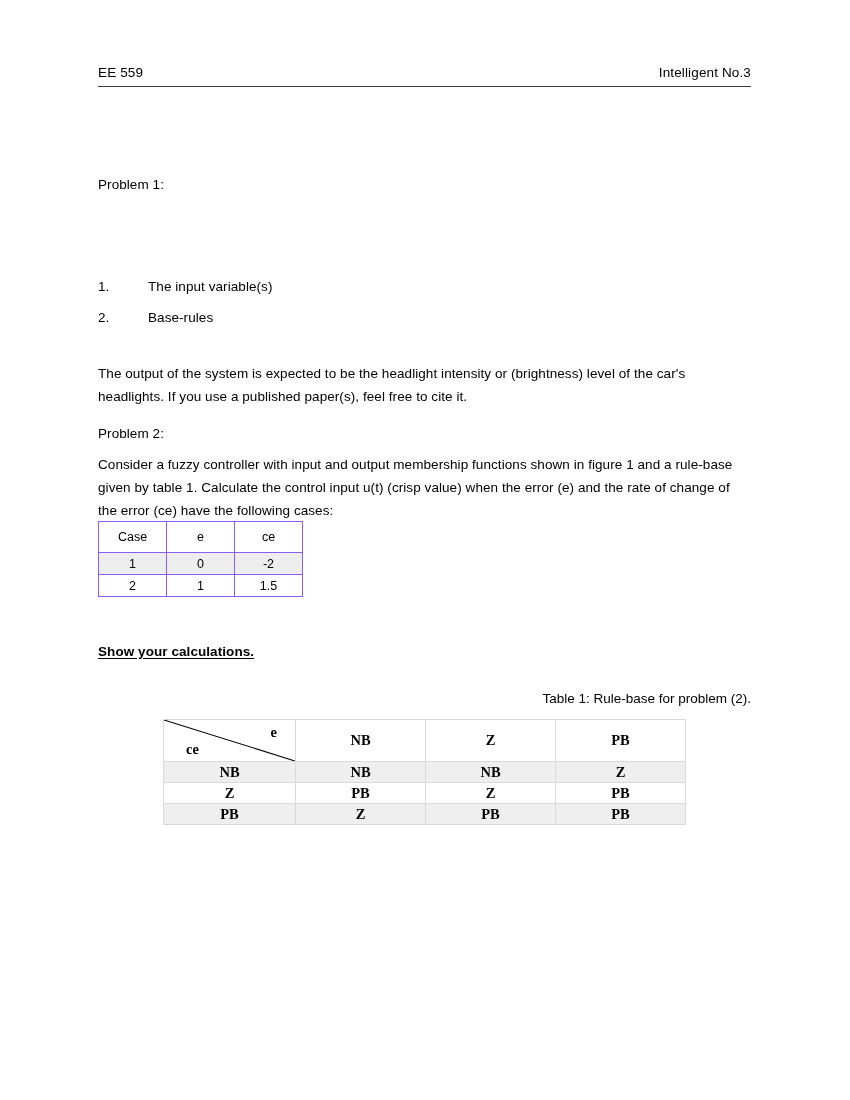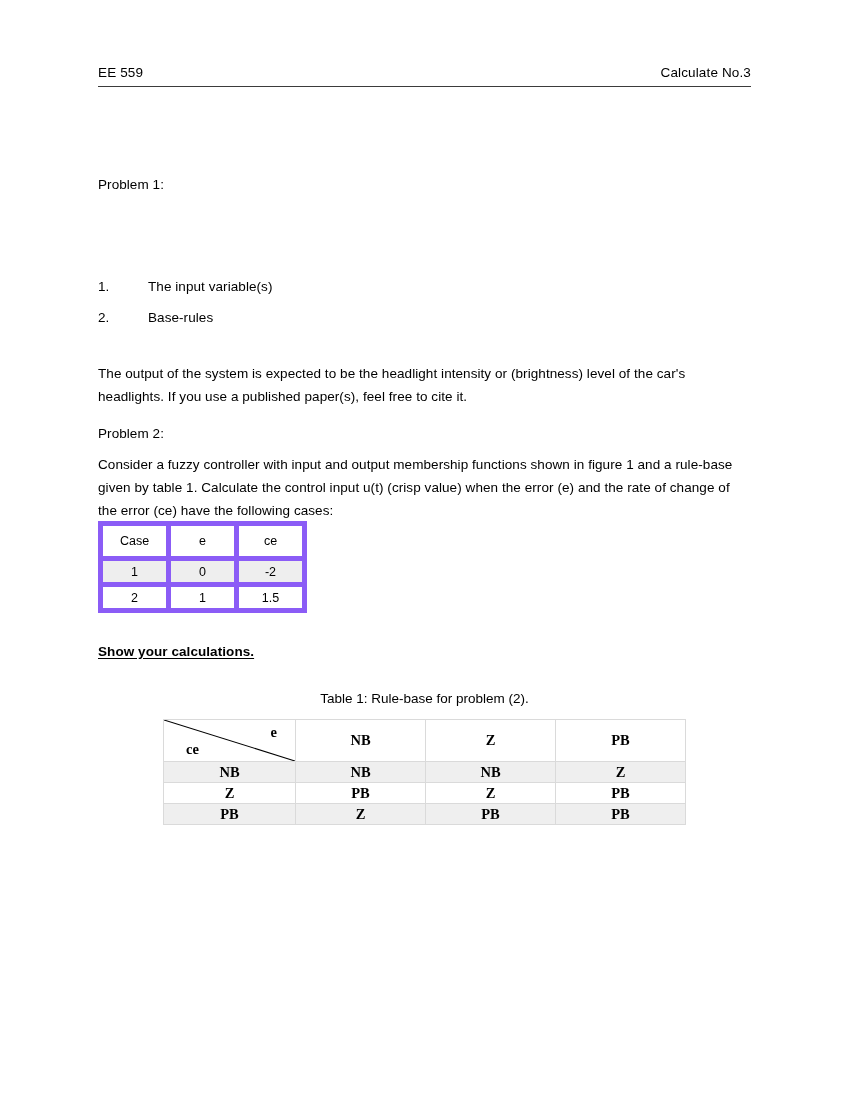--- a/index.html
+++ b/index.html
@@ -87,21 +87,21 @@
   .cases-table {
     position: absolute;
     left: 98px;
     top: 508px;
     width: 204px;
     border-collapse: collapse;
     font-size: 12.5px;
     table-layout: fixed;
   }
   .cases-table td, .cases-table th {
-    border: 5px solid #8b5cf6;
+    border: 1px solid #8b5cf6;
     text-align: center;
     font-weight: normal;
     padding: 0;
     height: 20px;
     vertical-align: middle;
   }
   .cases-table thead th {
     height: 30px;
     background: #ffffff;
   }
@@ -114,21 +114,21 @@
   .cases-table col.c1 { width: 68px; }
   .cases-table col.c2 { width: 68px; }
   .cases-table col.c3 { width: 68px; }
 
   
   .table-caption {
     position: absolute;
     left: 98px;
     top: 676px;
     width: 653px;
-    text-align: center;
+    text-align: right;
     font-size: 13.5px;
     line-height: 20px;
   }
 
   
   .rulebase-wrap {
     position: absolute;
     left: 163px;
     top: 706px;
     width: 522px;
@@ -195,21 +195,21 @@
   }
 </style>
 </head>
 <body>
 
 <div class="page">
 
   <div class="doc-header">
     <div class="doc-header-row">
       <div class="hdr-left">EE 559</div>
-      <div class="hdr-right">Calculate No.3</div>
+      <div class="hdr-right">Intelligent No.3</div>
     </div>
     <div class="hdr-rule"></div>
   </div>
 
   <div class="body-block" style="top:160px;">
     <p class="para">Problem 1:</p>
   </div>
 
 
   <div class="body-block" style="top:262px;">

